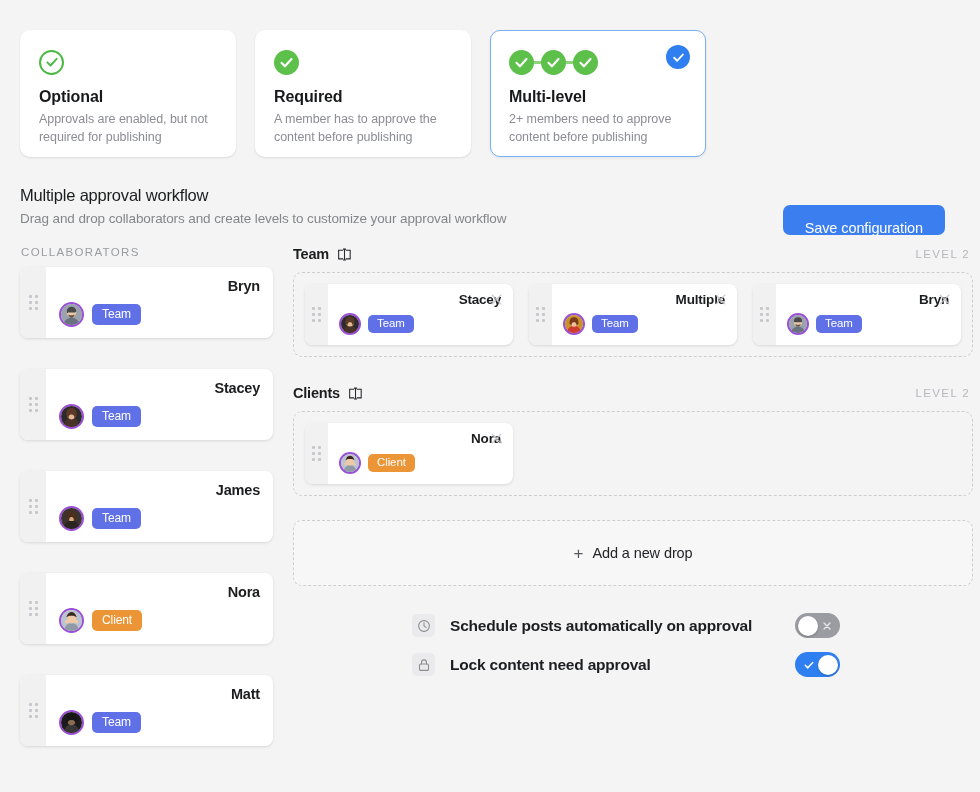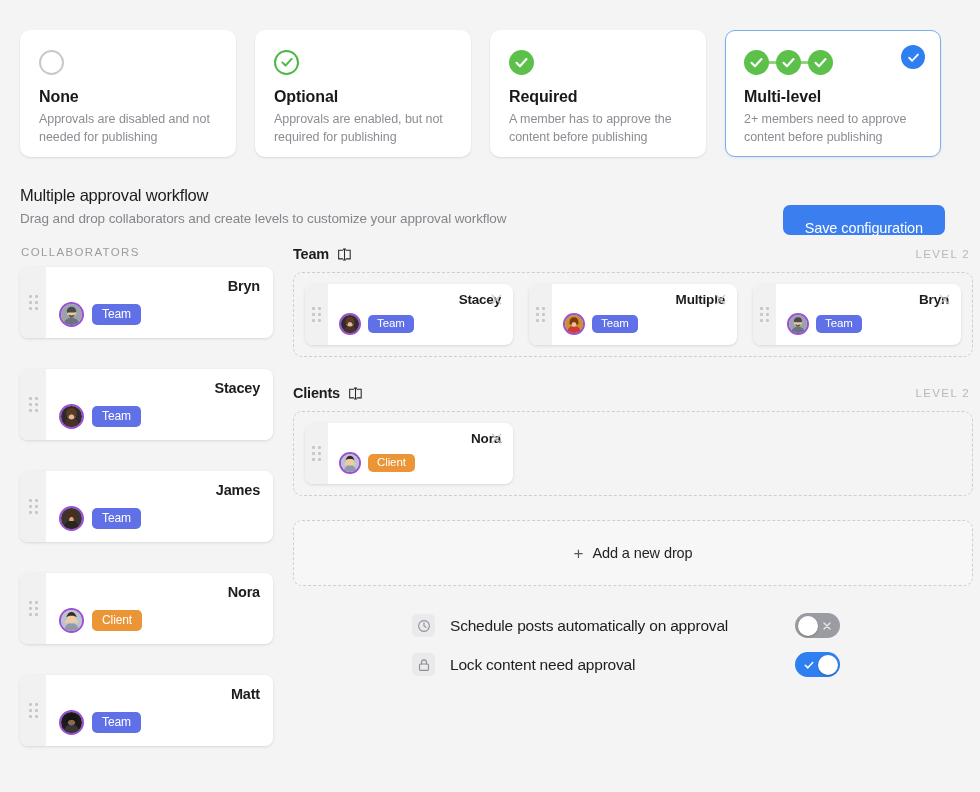--- a/index.html
+++ b/index.html
@@ -154,21 +154,21 @@
   .level-block + .level-block { margin-top: 28px; }
 
   
   .toggles { margin-top: 28px; display: flex; flex-direction: column; gap: 16px; align-items: flex-start; padding-left: 119px; }
   .trow { display: flex; align-items: center; }
   .ticon {
     width: 23px; height: 23px; border-radius: 5px; background: #eaeaec;
     display: flex; align-items: center; justify-content: center; flex: none;
   }
   .ticon svg { width: 14px; height: 14px; display: block; }
-  .tlabel { font-size: 15.5px; color: #1d1e21; margin-left: 15px; letter-spacing: -.2px; white-space: nowrap; }
+  .tlabel { font-size: 15.5px; color: #1d1e21; margin-left: 15px; letter-spacing: -.2px; white-space: nowrap; font-weight: bold; }
   .switch {
     width: 45px; height: 25px; border-radius: 13px; position: relative;
     cursor: pointer; flex: none;
   }
   .switch .knob {
     position: absolute; top: 2.5px; width: 20px; height: 20px;
     border-radius: 50%; background: #fff;
     box-shadow: 0 1px 2px rgba(0,0,0,.25);
   }
   .switch.off { background: #9a9ca1; }
@@ -183,27 +183,20 @@
   .sw-slot-2 { position: absolute; left: 383px; }
   .trow { position: relative; width: 430px; }
 </style>
 </head>
 <body>
 
 <div class="page">
 
   <div class="modes">
 
-    <div class="mode-card">
-      <div class="mode-icons">
-        <div class="ring-empty"></div>
-      </div>
-      <div class="mode-title">None</div>
-      <div class="mode-desc">Approvals are disabled and not needed for publishing</div>
-    </div>
 
     <div class="mode-card">
       <div class="mode-icons">
         <div class="ring-check">
           <svg viewBox="0 0 24 24" fill="none" stroke="#4cb944" stroke-width="3.2" stroke-linecap="round" stroke-linejoin="round">
               <polyline points="4,12.5 9.5,18 20,6.5"></polyline>
             </svg>
         </div>
       </div>
       <div class="mode-title">Optional</div>

